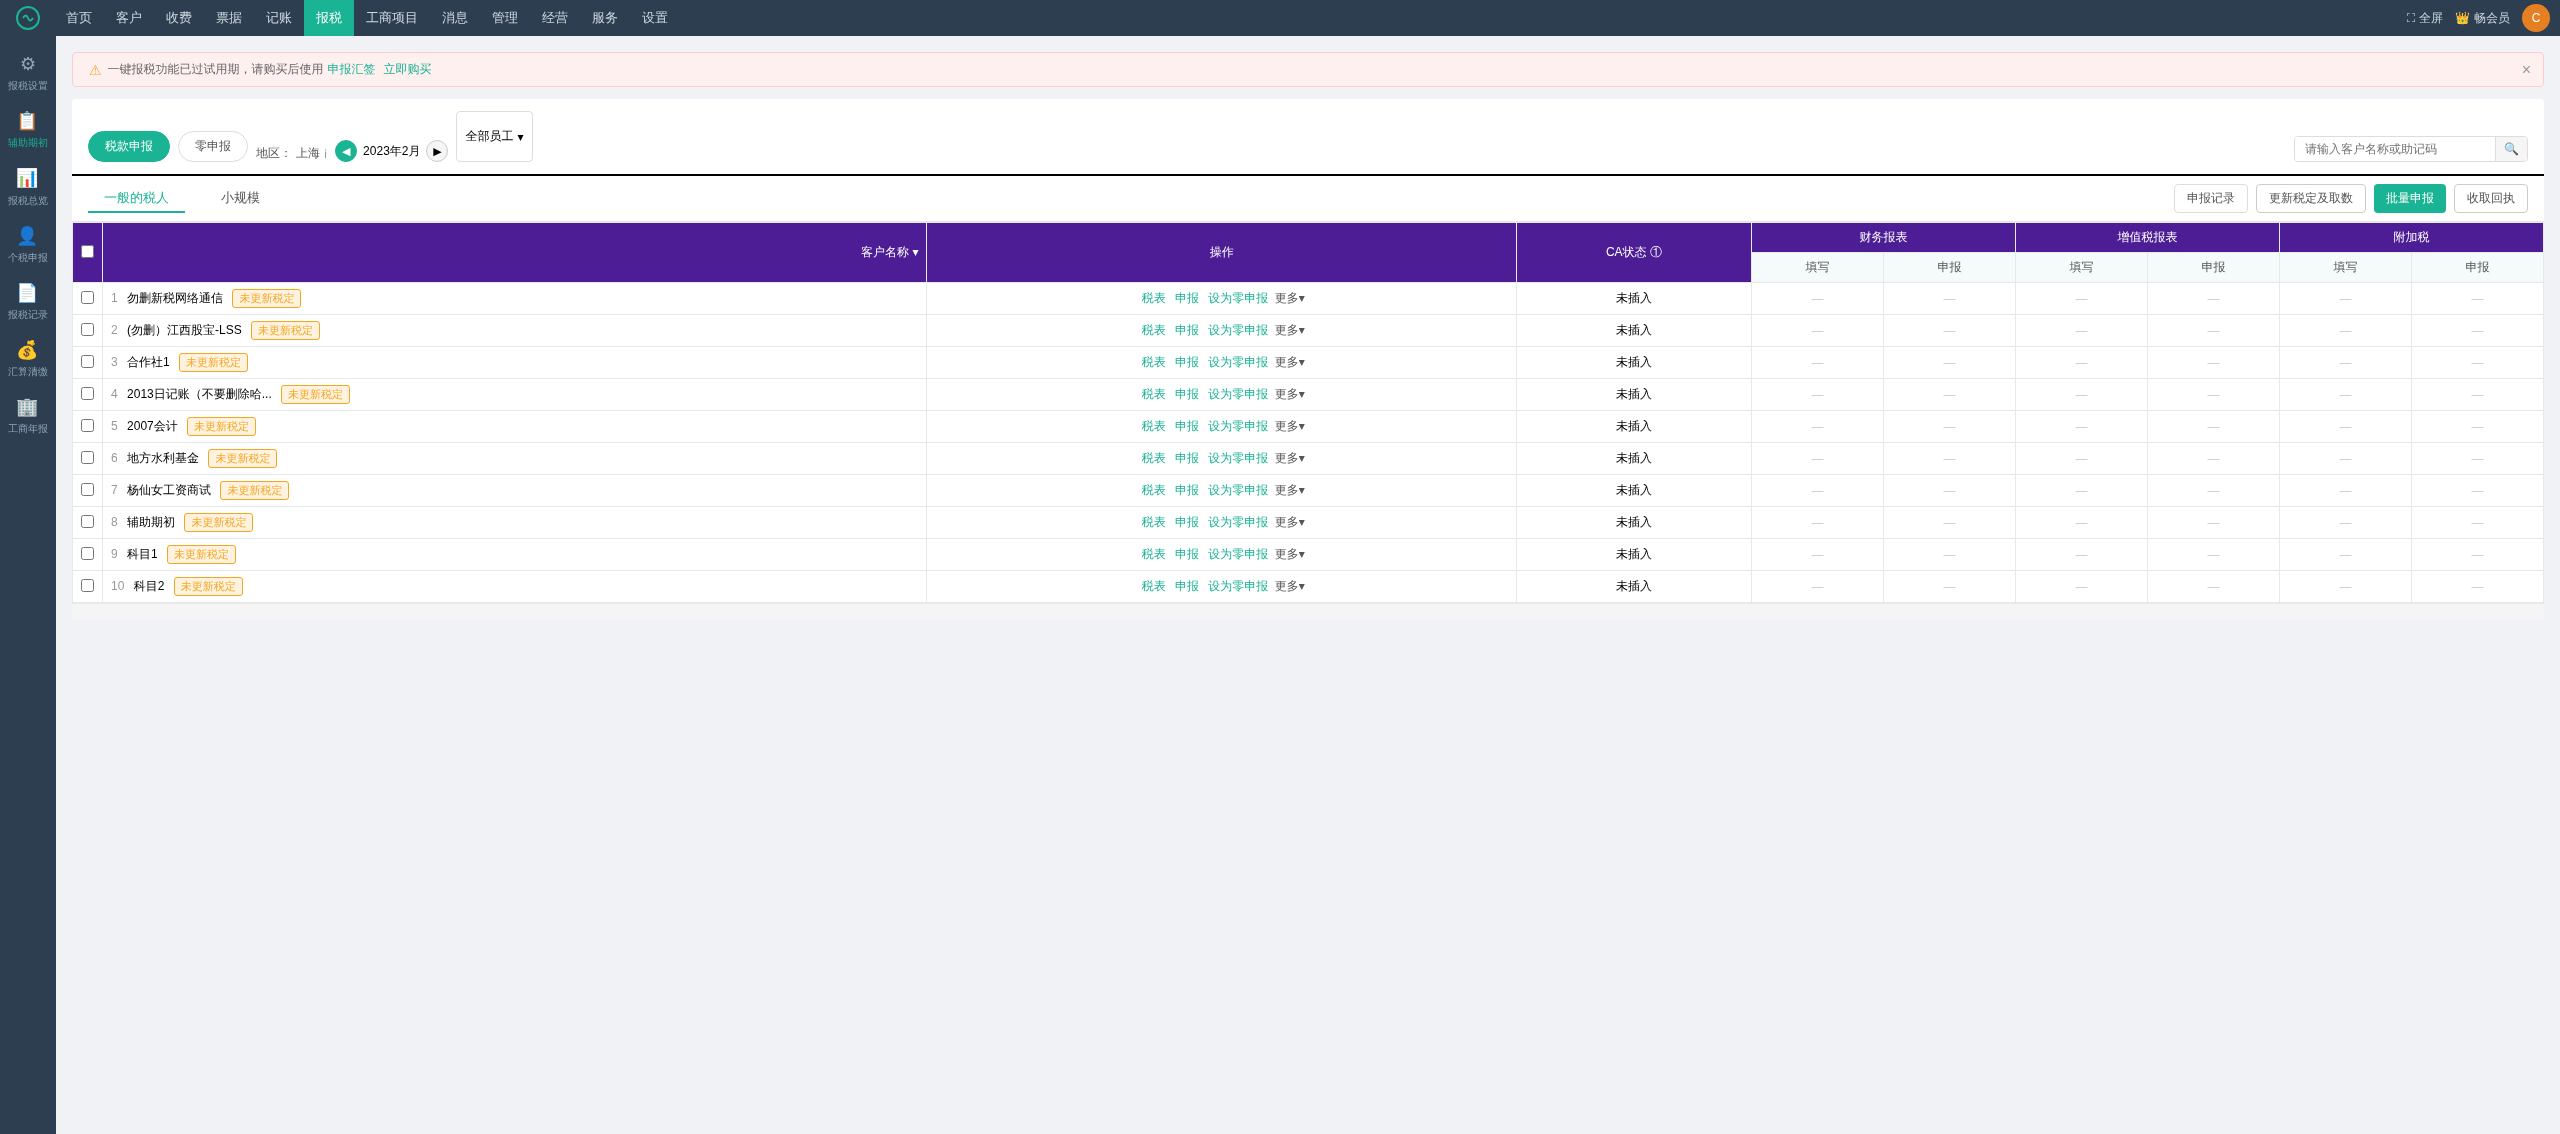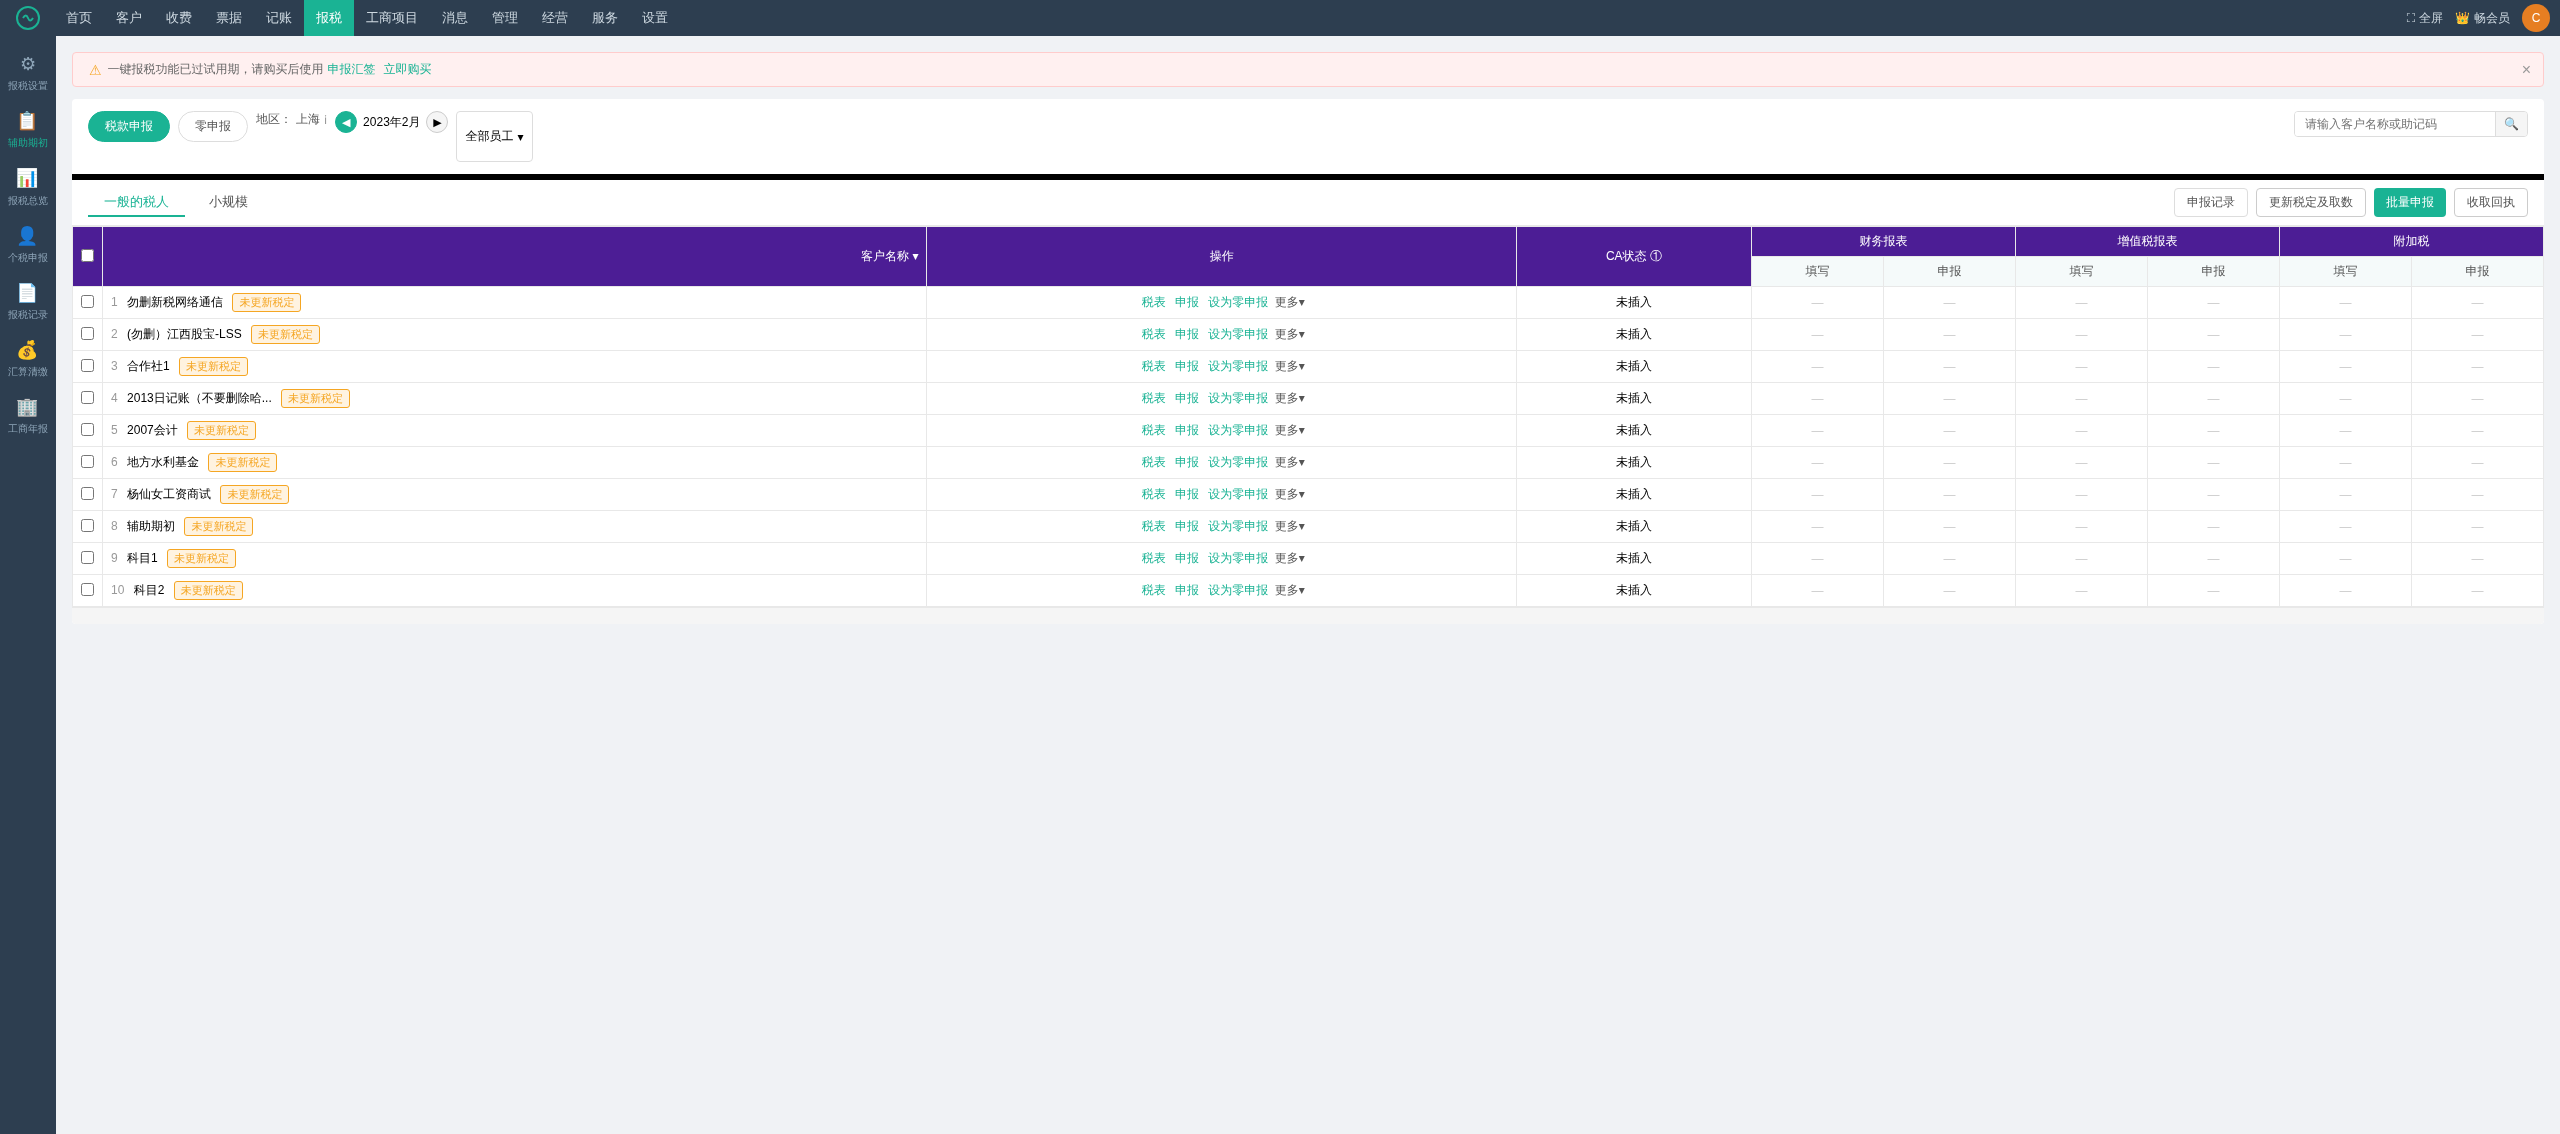--- a/index.html
+++ b/index.html
@@ -106,23 +106,23 @@
     .card {
       background: #fff;
       border-radius: 4px;
       overflow: hidden;
     }
 
     
     .toolbar {
       padding: 12px 16px;
       display: flex;
-      align-items: flex-start;
+      align-items: flex-end;
       gap: 8px;
-      border-bottom: 6px solid #000000;
+      border-bottom: 2px solid #000000;
       flex-wrap: wrap;
     }
     .tab-btn {
       padding: 6px 16px;
       border-radius: 20px;
       border: 1px solid #ddd;
       background: #fff;
       cursor: pointer;
       font-size: 12px;
       color: #555;
@@ -188,21 +188,21 @@
       border-left: 1px solid #ddd;
       cursor: pointer;
       color: #999;
     }
 
     
     .sub-toolbar {
       padding: 8px 16px;
       display: flex;
       align-items: center;
-      gap: 8px;
+      gap: 20px;
       border-bottom: 1px solid #e8e8e8;
     }
     .type-tab {
       padding: 4px 16px;
       font-size: 13px;
       cursor: pointer;
       color: #555;
       border-bottom: 2px solid transparent;
     }
     .type-tab.active { color: #1ab394; border-bottom-color: #1ab394; }

